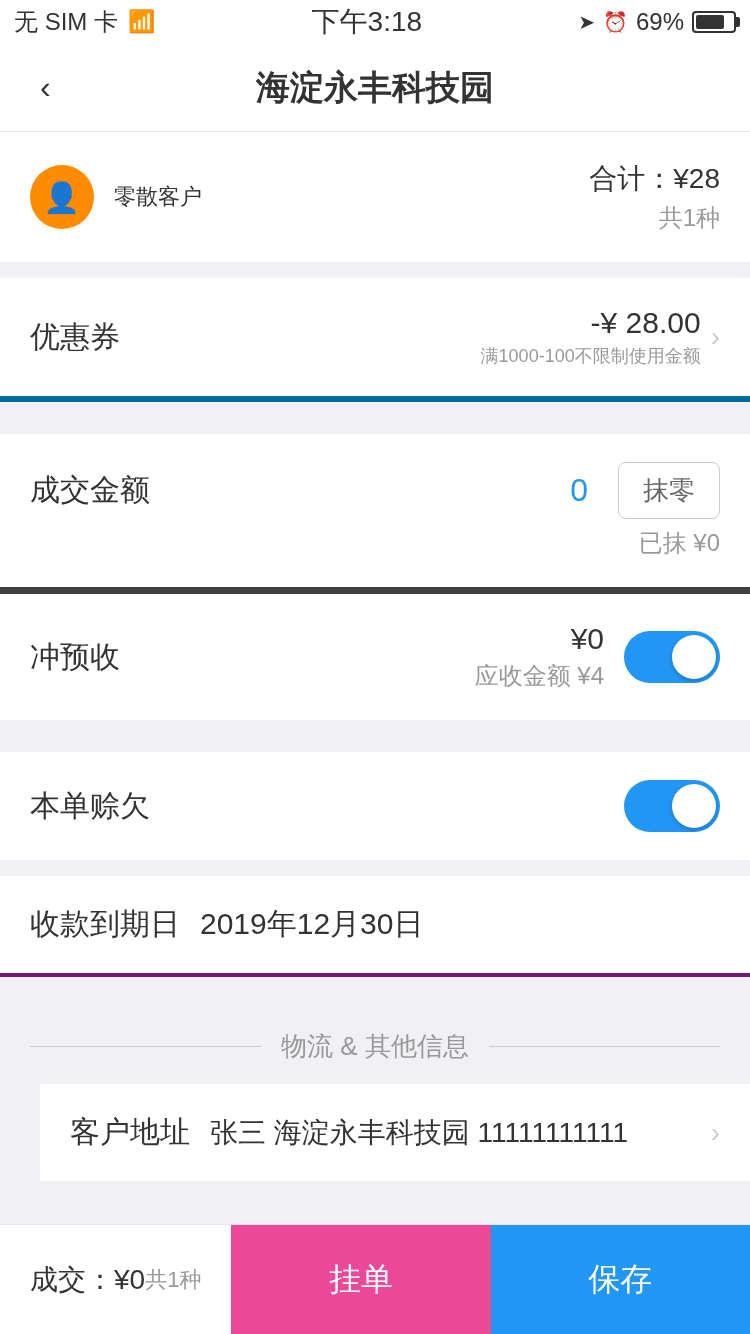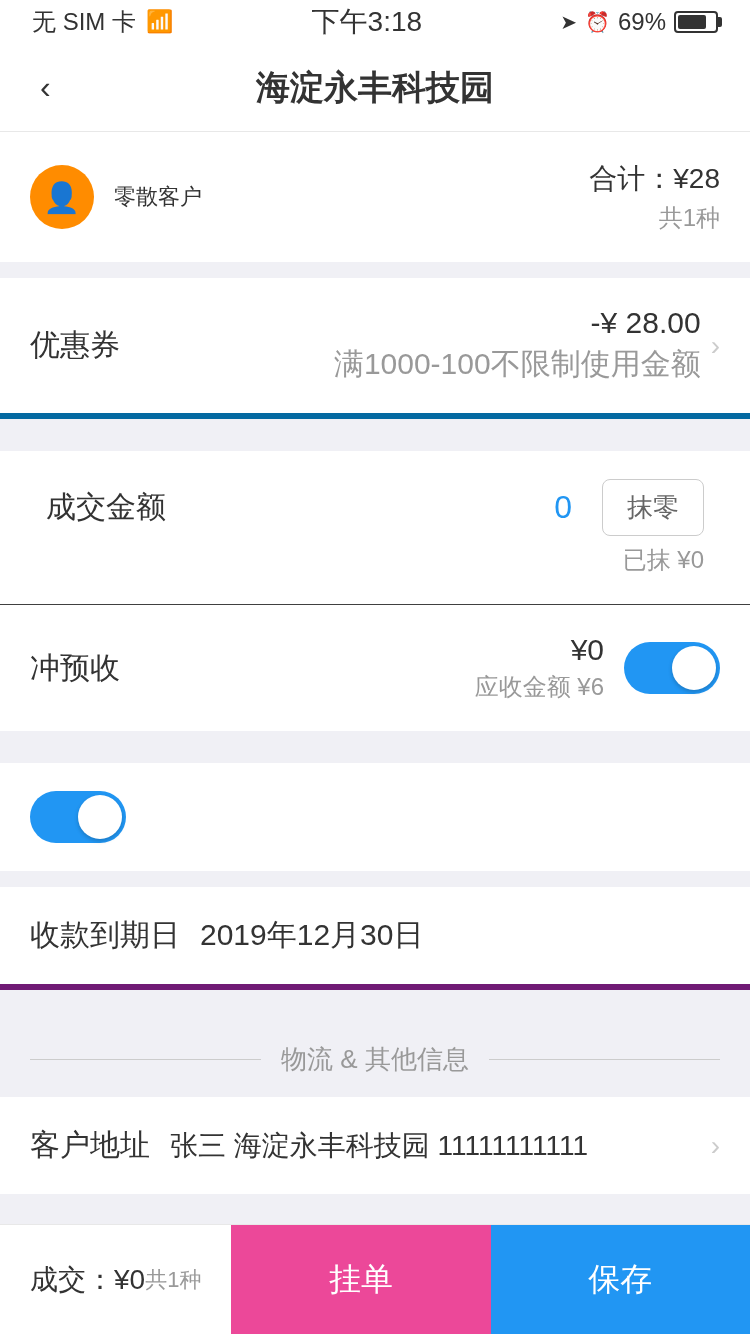--- a/index.html
+++ b/index.html
@@ -14,21 +14,21 @@
       color: #333;
     }
 
     
     .status-bar {
       height: 44px;
       background: #fff;
       display: flex;
       align-items: center;
       justify-content: space-between;
-      padding: 0 32px;
+      padding: 0 14px;
       font-size: 24px;
       font-weight: 500;
     }
     .status-left { display: flex; align-items: center; gap: 10px; }
     .status-center { font-size: 28px; font-weight: 400; }
     .status-right { display: flex; align-items: center; gap: 8px; font-size: 24px; }
     .battery-icon {
       width: 44px; height: 22px; border: 2px solid #333; border-radius: 4px;
       position: relative; display: inline-block;
     }
@@ -135,40 +135,40 @@
     }
     .coupon-info {
       text-align: right;
     }
     .coupon-amount {
       font-size: 30px;
       color: #333;
       font-weight: 500;
     }
     .coupon-desc {
-      font-size: 30px;
+      font-size: 18px;
       color: #999;
       margin-top: 4px;
     }
     .chevron-icon {
       color: #ccc;
       font-size: 28px;
     }
 
     
     .separator {
       height: 16px;
       background: #f0f0f5;
     }
 
     
     .transaction-section {
       background: #fff;
-      padding: 28px 46px;
-      border-bottom: 1px solid #404040;
+      padding: 28px 30px;
+      border-bottom: 7px solid #404040;
     }
     .transaction-row {
       display: flex;
       align-items: center;
       justify-content: space-between;
     }
     .transaction-right {
       display: flex;
       align-items: center;
       gap: 20px;
@@ -252,21 +252,21 @@
       display: flex;
       align-items: center;
       justify-content: space-between;
       margin-bottom: 16px;
     }
 
     
     .due-date-section {
       background: #fff;
       padding: 28px 30px;
-      border-bottom: 6px solid #701a75;
+      border-bottom: 4px solid #701a75;
     }
     .due-date-row {
       display: flex;
       align-items: center;
       gap: 20px;
     }
     .due-date-label {
       font-size: 30px;
       color: #333;
     }
@@ -298,20 +298,21 @@
       color: #999;
     }
 
     
     .address-section {
       background: #fff;
       padding: 28px 30px;
       display: flex;
       align-items: center;
       justify-content: space-between;
+      margin-left: 40px;
     }
     .address-label {
       font-size: 30px;
       color: #333;
       flex-shrink: 0;
       margin-right: 20px;
     }
     .address-value {
       font-size: 28px;
       color: #333;
@@ -439,33 +440,34 @@
       </div>
       <div class="already-rounded">已抹  ¥0</div>
     </div>
 
     <div class="prepay-section">
       <div class="prepay-row">
         <span class="row-label">冲预收</span>
         <div class="prepay-right">
           <div class="prepay-info">
             <div class="prepay-amount">¥0</div>
-            <div class="prepay-sub">应收金额 ¥6</div>
+            <div class="prepay-sub">应收金额 ¥4</div>
           </div>
           <div class="toggle">
             <div class="toggle-knob"></div>
           </div>
         </div>
       </div>
     </div>
   </div>
 
   <div class="separator"></div>
 
   <div class="debit-section section">
+    <span class="row-label">本单赊欠</span>
     <div class="toggle">
       <div class="toggle-knob"></div>
     </div>
   </div>
 
   <div class="due-date-section section">
     <div class="due-date-row">
       <span class="due-date-label">收款到期日</span>
       <span class="due-date-value">2019年12月30日</span>
     </div>

